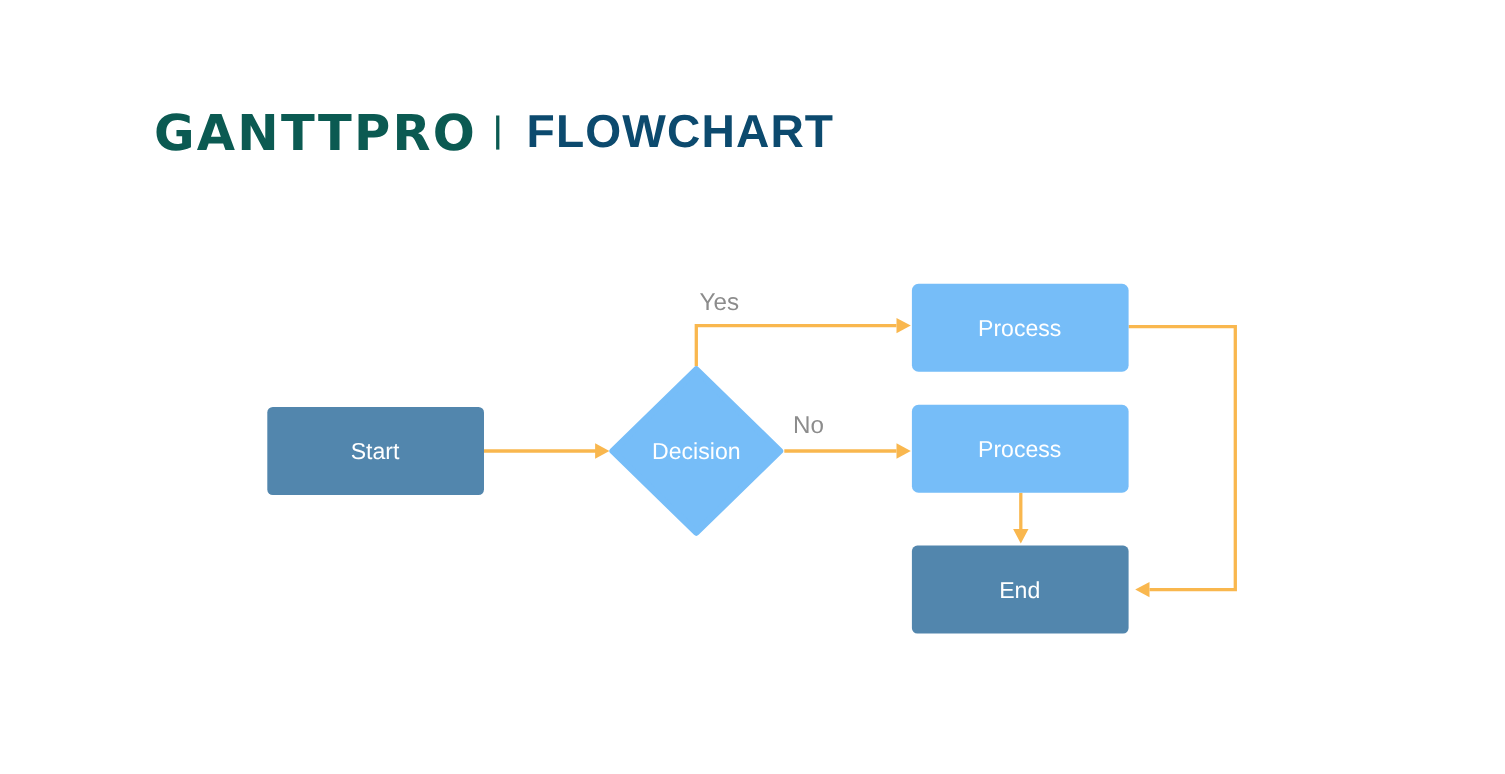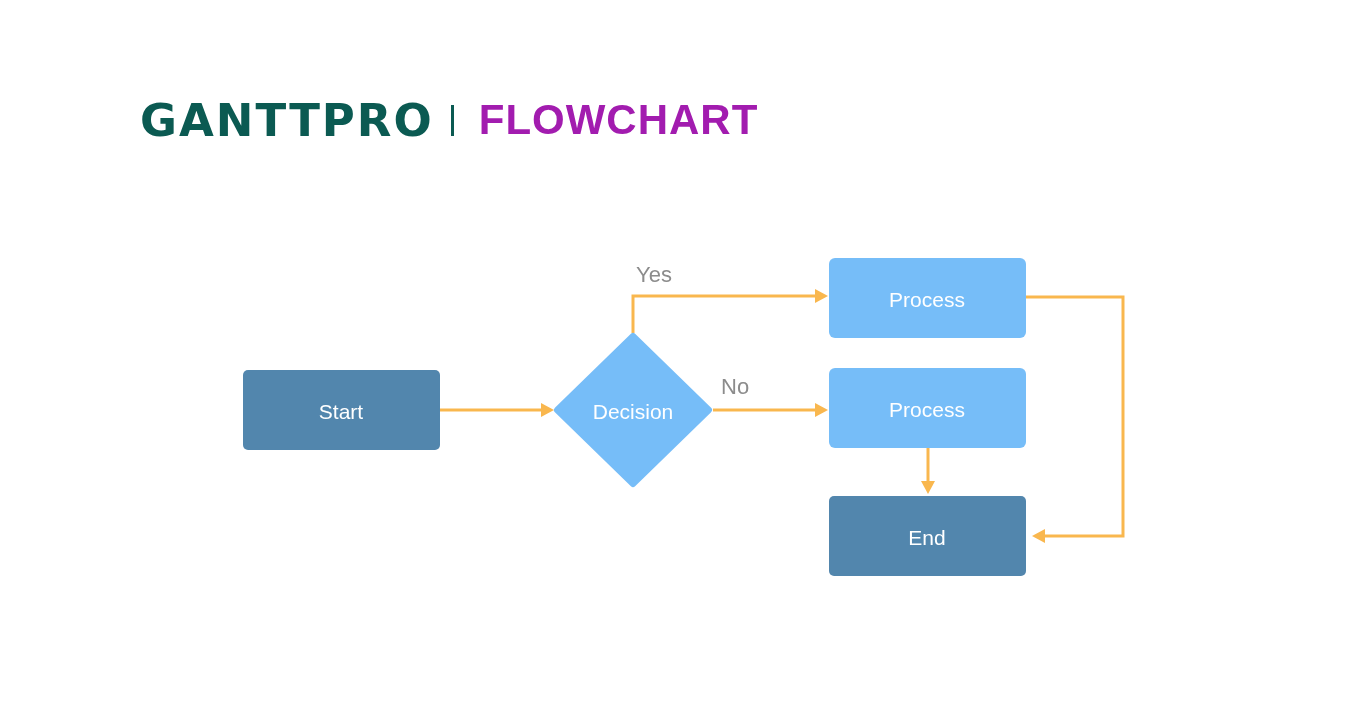--- a/index.html
+++ b/index.html
@@ -33,21 +33,21 @@
     user-select: none;
   }
   .divider {
     width: 3px;
     height: 31px;
     background: #0B5A52;
     margin-left: 17px;
     margin-right: 25px;
   }
   .title {
-    color: #a21caf;
+    color: #0c4a6e;
     font-family: "Liberation Sans", sans-serif;
     font-size: 42px;
     font-weight: 600;
     letter-spacing: 1px;
     line-height: 1;
     user-select: none;
   }
   svg.flow {
     position: absolute;
     left: 0;

